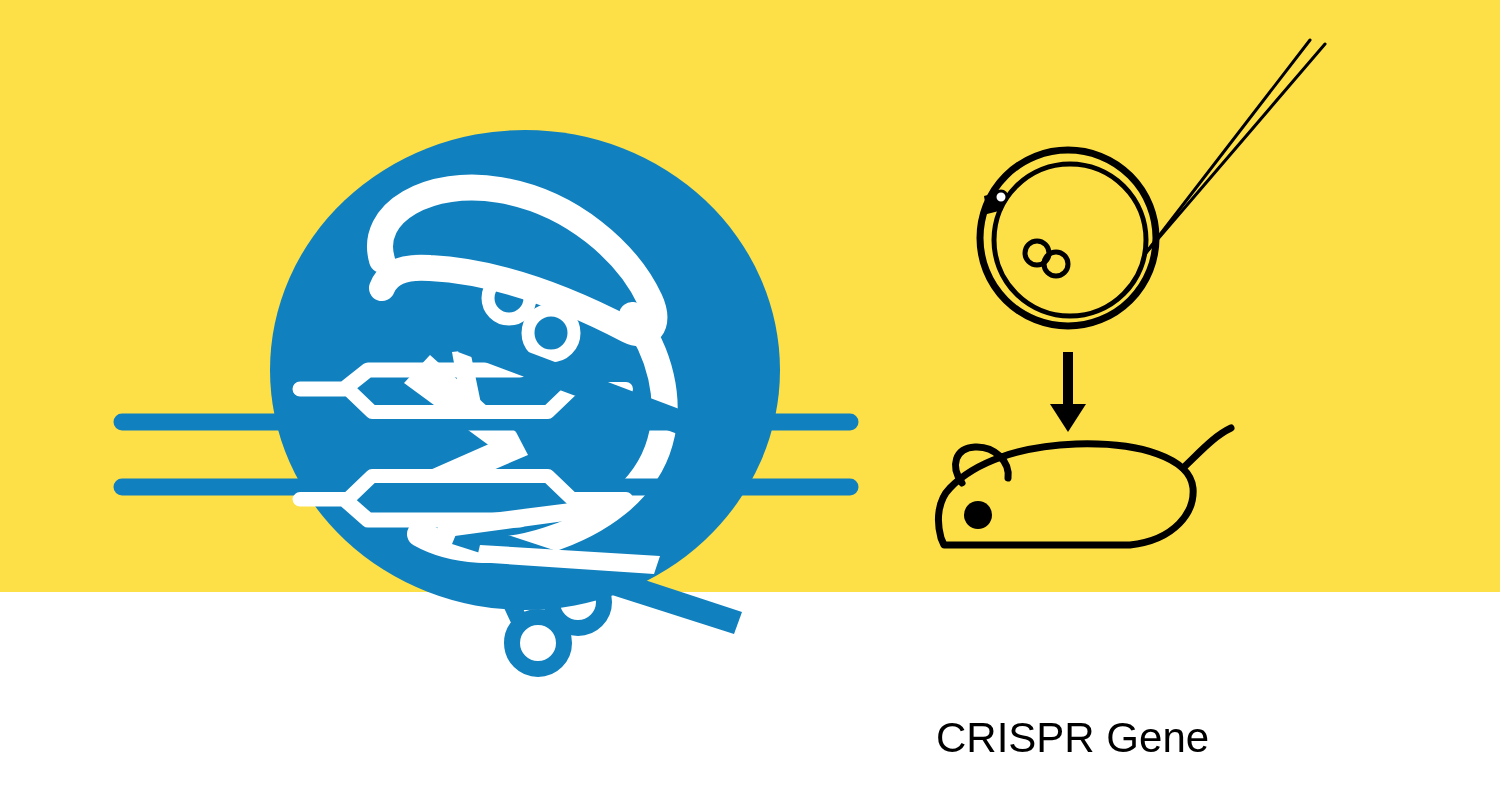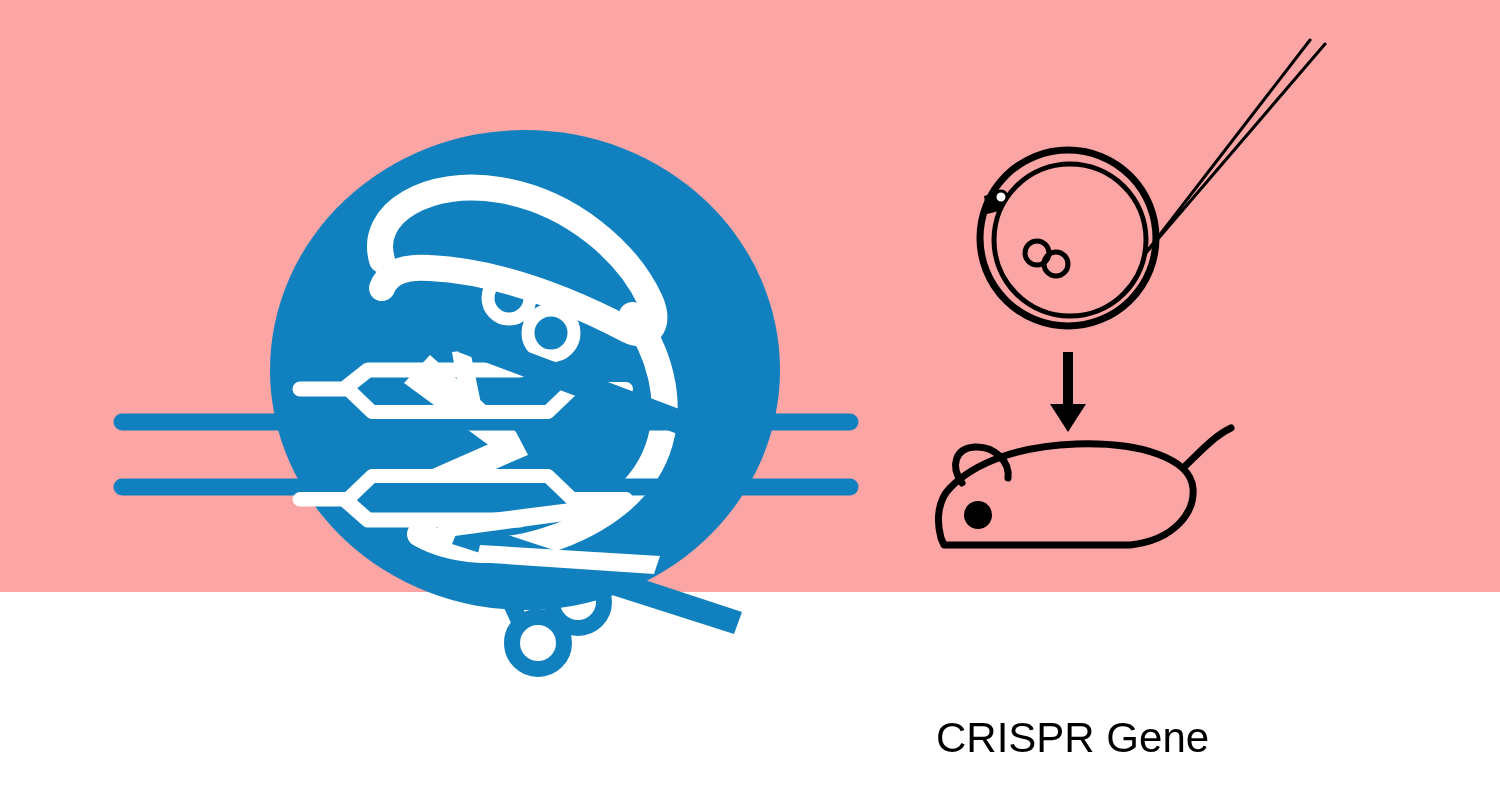--- a/index.html
+++ b/index.html
@@ -12,21 +12,21 @@
     width: 1500px;
     height: 787px;
     font-family: "Liberation Sans", sans-serif;
     overflow: hidden;
     position: relative;
   }
   #canvas {
     position: relative;
     width: 1500px;
     height: 592px;
-    background: #fca5a5;
+    background: #fde047;
   }
   .layer {
     position: absolute;
     top: 0;
     left: 0;
     width: 1500px;
     height: 787px;
   }
   .caption {
     position: absolute;

